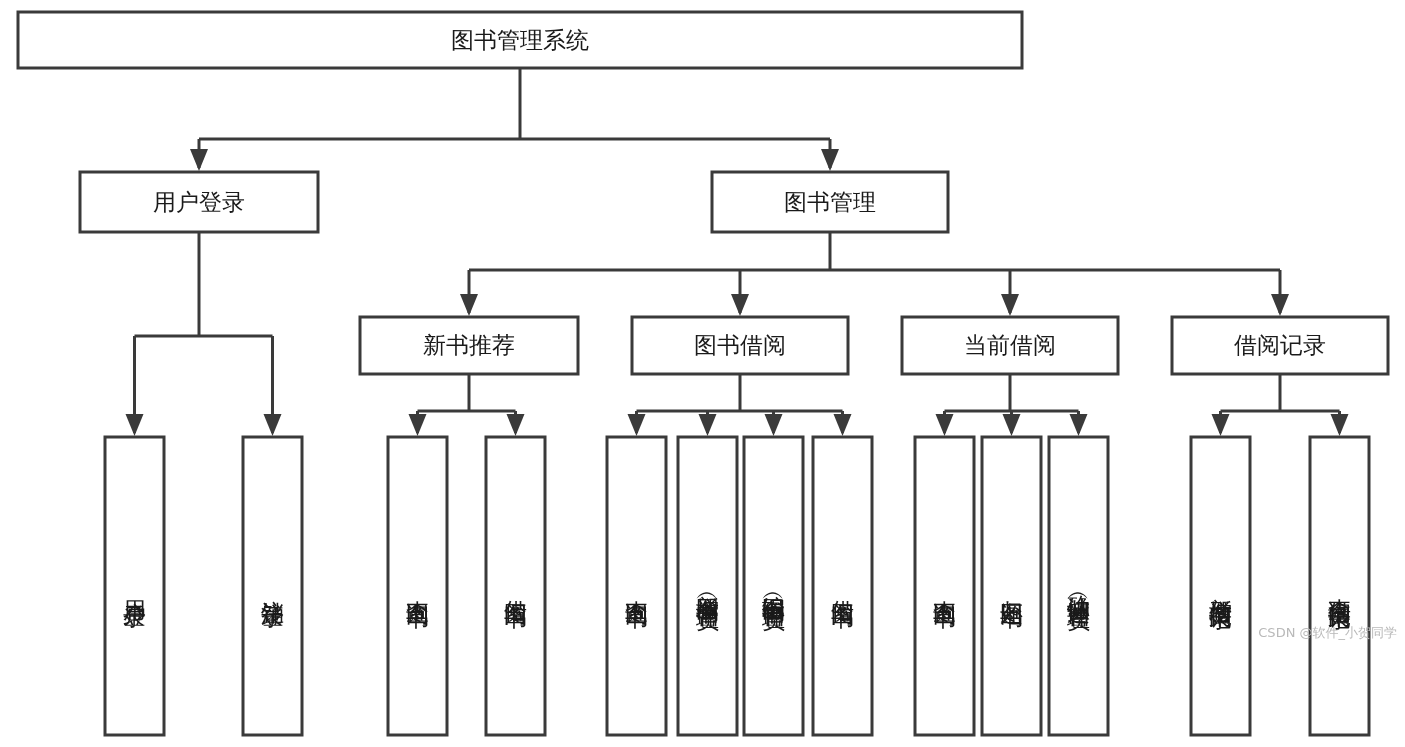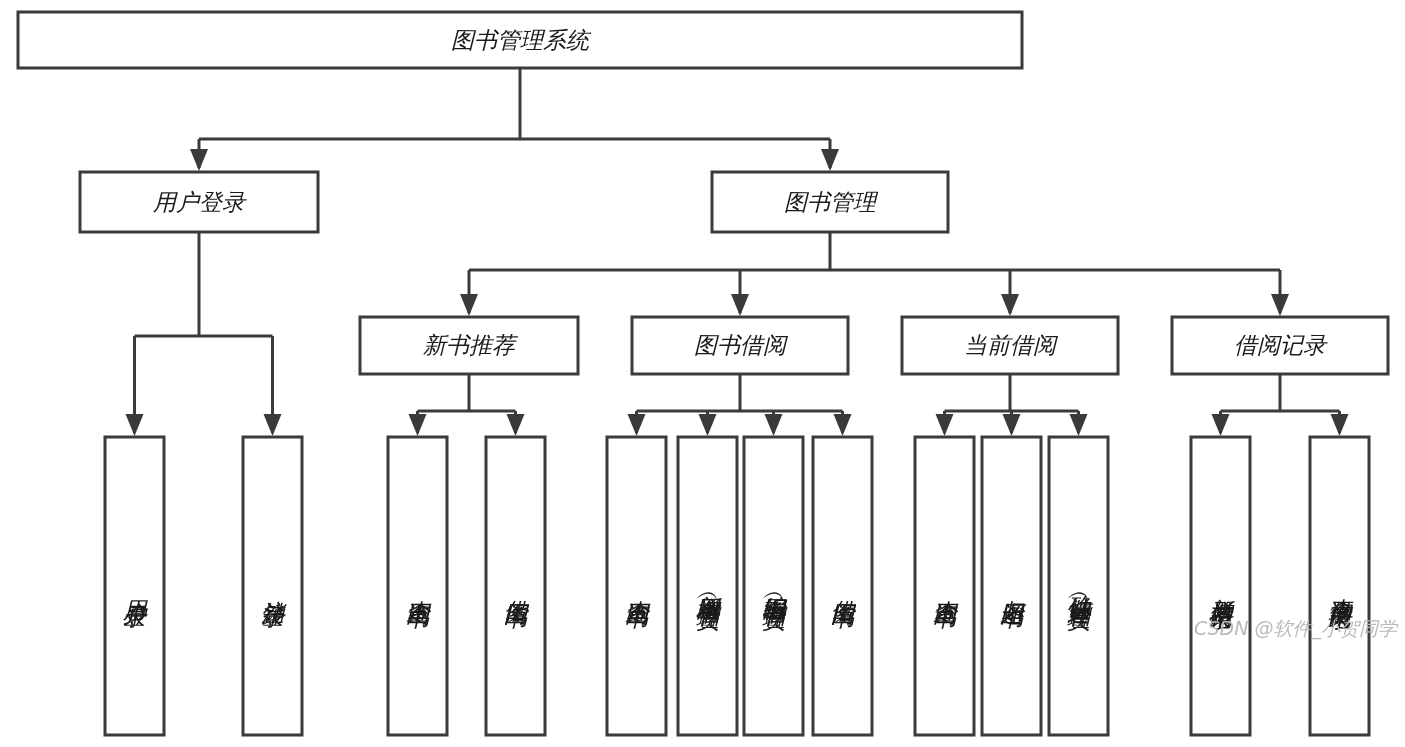--- a/index.html
+++ b/index.html
@@ -11,21 +11,20 @@
     width: 1405px;
     height: 747px;
     font-family: "DejaVu Sans", "Liberation Sans", sans-serif;
     overflow: hidden;
   }
   #diagram-root {
     position: relative;
     width: 1405px;
     height: 646px;
     background: #ffffff;
-    font-style: italic;
   }
   svg#tree-svg {
     position: absolute;
     left: 0;
     top: 0;
     width: 1405px;
     height: 747px;
   }
   .node-box {
     fill: #ffffff;
@@ -61,21 +60,21 @@
     letter-spacing: 2px;
     line-height: 1;
     white-space: nowrap;
     pointer-events: none;
   }
   .watermark {
     position: absolute;
     right: 8px;
     bottom: 4px;
     font-family: "DejaVu Sans", "Liberation Sans", sans-serif;
-    font-size: 19px;
+    font-size: 13px;
     color: #b9b9b9;
     white-space: nowrap;
   }
 </style>
 </head>
 <body>
 
 <div id="diagram-root">
 
   <svg id="tree-svg" viewBox="0 0 1405 747" xmlns="http://www.w3.org/2000/svg">

